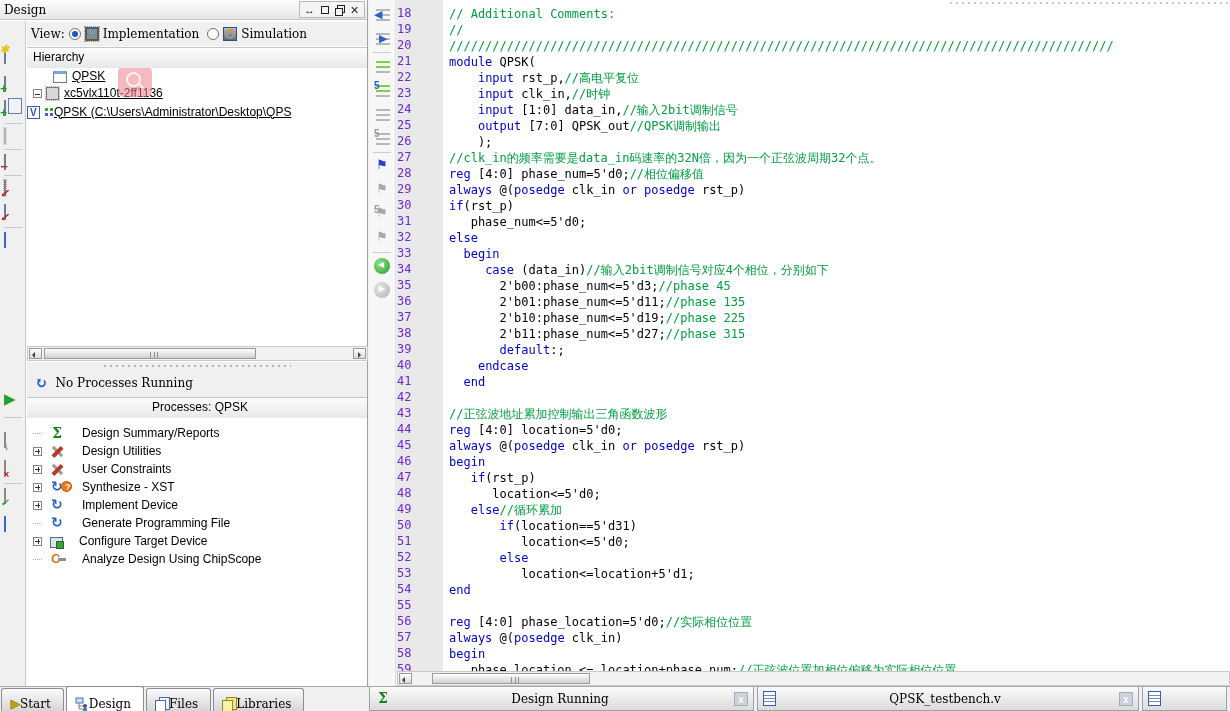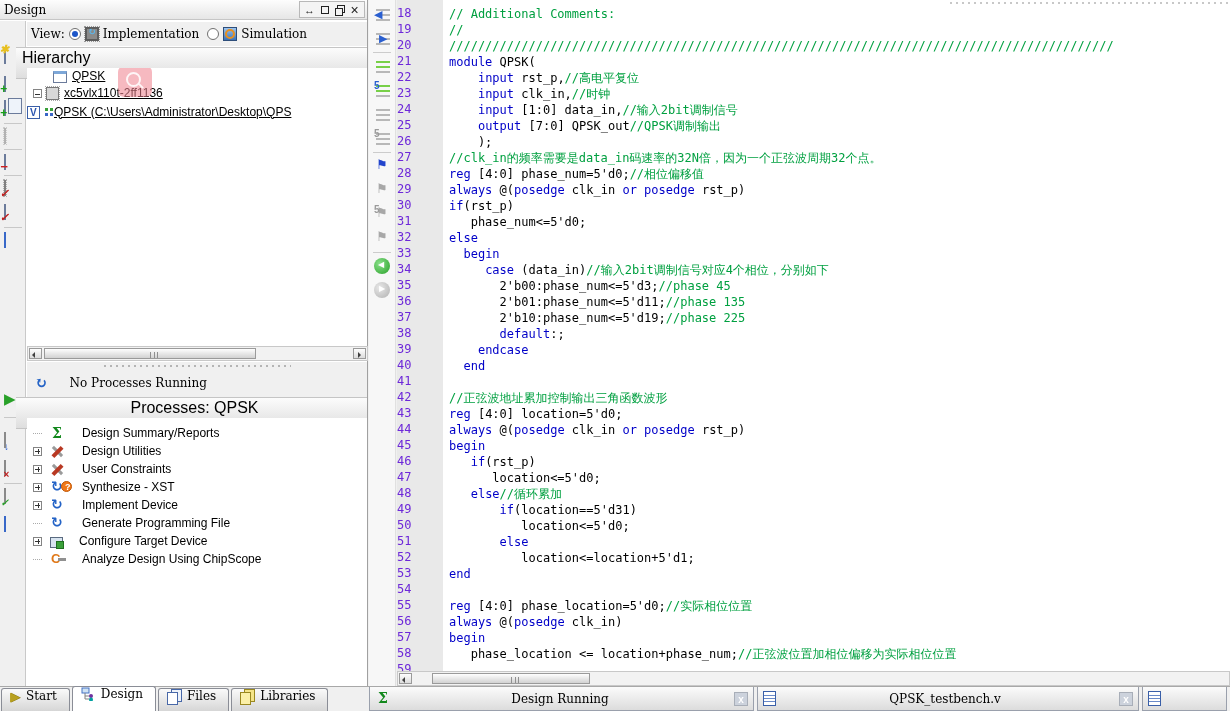--- a/index.html
+++ b/index.html
@@ -44,21 +44,21 @@
 
   .view-row { position:absolute; left:27px; top:22px; right:0; height:24px; display:flex; align-items:center; gap:4px; font-family:"DejaVu Serif",serif; background:#f0f0f0; padding-left:4px; }
   .radio { width:12px; height:12px; border:1px solid #707070; border-radius:50%; background:#fff; position:relative; display:inline-block; }
   .radio.checked::before { content:""; position:absolute; left:2px; top:2px; width:6px; height:6px; border-radius:50%; background:#1c56c8; }
   .impl-icon { width:14px; height:14px; background:#5c5c5c; outline:1px dotted #9a9a9a; position:relative; display:inline-block; }
   .impl-icon::before { content:""; position:absolute; inset:2px; background:#8a8a8a; }
   .impl-icon::after { content:"↻"; position:absolute; left:3px; top:-1px; color:#58b8f0; font-size:10px; font-weight:bold; }
   .isim-icon { width:14px; height:14px; border:1px solid #2d4d7a; background:linear-gradient(#9cc4ee,#3a72b8); position:relative; display:inline-block; }
   .isim-icon::after { content:""; position:absolute; left:1px; bottom:1px; width:6px; height:6px; border:2px solid #e89020; border-radius:50%; }
 
-  .section-header { position:absolute; left:16px; right:0; height:32px; background:linear-gradient(#fcfcfc,#dedede); border-top:1px solid #cscsc5; border-top:1px solid #c5c5c5; border-bottom:1px solid #c5c5c5; line-height:19px; padding-left:6px; font-size:16px; }
+  .section-header { position:absolute; left:27px; right:0; height:32px; background:linear-gradient(#fcfcfc,#dedede); border-top:1px solid #cscsc5; border-top:1px solid #c5c5c5; border-bottom:1px solid #c5c5c5; line-height:19px; padding-left:6px; font-size:12px; }
   .hier-header { top:47px; }
   .tree { position:absolute; left:27px; top:68px; right:0; height:278px; background:#fff; overflow:hidden;text-decoration:underline; }
   .trow { position:relative; height:17px; line-height:17px; white-space:nowrap; overflow:hidden; display:flex; align-items:center; }
   .expander { width:9px; height:9px; border:1px solid #848484; background:#fff; position:relative; flex:none; margin-right:4px; }
   .expander::before { content:""; position:absolute; left:1px; top:3.5px; width:5px; height:1px; background:#333; }
   .expander.plus::after { content:""; position:absolute; left:3.5px; top:1px; width:1px; height:5px; background:#333; }
   .icon-project { width:14px; height:12px; background:#fff; border:1px solid #6b7b9b; border-top:3px solid #7da7d8; flex:none; margin-right:5px; }
   .icon-chip { width:13px; height:13px; background:#d8d8d8; border:1px solid #787878; outline:1px dotted #a8a8a8; flex:none; margin-right:5px; }
   .icon-verilog { position:relative; width:13px; height:13px; background:#fff; border:1px solid #3a5fa8; flex:none; margin-right:14px; }
   .icon-verilog::before { content:"V"; position:absolute; left:2px; top:0px; font:bold 10px "Liberation Sans",sans-serif; color:#2b55b0; }
@@ -72,21 +72,21 @@
   .sb-btn { position:absolute; top:1px; width:13px; height:11px; background:linear-gradient(#fefefe,#dcdcdc); border:1px solid #9a9a9a; }
   .sb-btn::before { content:""; position:absolute; top:3px; border:3px solid transparent; }
   .sb-left { left:1px; } .sb-left::before { left:2px; border-right-color:#404040; border-left-width:0; }
   .sb-right { right:1px; } .sb-right::before { left:4px; border-left-color:#404040; border-right-width:0; }
   .sb-thumb { position:absolute; top:1px; height:11px; background:linear-gradient(#fefefe,#d2d2d2); border:1px solid #9a9a9a; }
   .sb-grip { position:absolute; top:3px; left:50%; width:8px; height:6px; border-left:1px solid #909090; border-right:1px solid #909090; }
   .sb-grip::before { content:""; position:absolute; left:3px; top:0; bottom:0; border-left:1px solid #909090; }
   .hier-scroll { left:27px; top:346px; width:341px; }
   .splitter { position:absolute; left:27px; top:362px; right:0; height:7px; background:#f0f0f0 repeating-linear-gradient(90deg,#b4b4b4 0 2px,transparent 2px 6px) center/55% 2px no-repeat; }
 
-  .status-row { position:absolute; left:27px; top:369px; right:0; height:28px; background:#f0f0f0; display:flex; align-items:center; gap:22px; padding-left:8px; font-family:"DejaVu Serif",serif; }
+  .status-row { position:absolute; left:27px; top:369px; right:0; height:28px; background:#f0f0f0; display:flex; align-items:center; gap:8px; padding-left:8px; font-family:"DejaVu Serif",serif; }
   .g-refresh { color:#2463c6; font-weight:bold; }
   .g-refresh::before { content:"↻"; font-size:15px; }
   .proc-header { top:397px;text-align:center; }
   .ptree { position:absolute; left:27px; top:418px; right:0; height:268px; background:#fff; padding-top:6px; }
   .prow { position:relative; height:18px; display:flex; align-items:center; white-space:nowrap; padding-left:6px; }
   .prow .expander { margin-right:8px; }
   .noexp { width:9px; margin-right:8px; flex:none; border-bottom:1px dotted #aaa; height:1px; }
   .picon { position:relative; width:16px; height:15px; flex:none; margin-right:16px; }
   .pi-sigma::before { content:"Σ"; position:absolute; left:2px; top:-1px; color:#12881c; font:bold 14px "DejaVu Serif",serif; }
   .pi-tools::before { content:""; position:absolute; left:1px; top:6px; width:13px; height:3px; background:#9a9a9a; transform:rotate(45deg); }
@@ -125,21 +125,21 @@
   .ln { height:16px; line-height:16px; padding-right:12px; font:12px "DejaVu Sans Mono",monospace; color:#6d28d9; }
   .code-area { position:absolute; left:46px; top:0; right:0; height:671px; padding:6px 0 0 6px; overflow:hidden; font:12px "DejaVu Sans Mono",monospace; }
   .code-line { height:16px; line-height:16px; white-space:pre; }
   .seg-k { color:var(--keyword); }
   .seg-c { color:var(--comment); }
   .seg-p { color:var(--plain); }
   .editor-scroll { left:0; right:0; top:671px; }
 
   
   .panel-tabs { position:absolute; left:0; top:686px; width:369px; height:25px; background:#f0f0f0; border-top:1px solid #a8a8a8; display:flex; align-items:flex-end; padding-left:1px; }
-  .ptab { position:relative; height:23px; margin-right:2px; display:flex; align-items:flex-start; gap:6px; padding:0 12px 0 8px; border:1px solid #8a8d96; border-bottom:none; border-radius:3px 3px 0 0; background:linear-gradient(#fafafa,#d6d6d6); font-family:"DejaVu Serif",serif; font-size:12px; }
+  .ptab { position:relative; height:23px; margin-right:2px; display:flex; align-items:flex-end; gap:0; padding:0 12px 0 8px; border:1px solid #8a8d96; border-bottom:none; border-radius:3px 3px 0 0; background:linear-gradient(#fafafa,#d6d6d6); font-family:"DejaVu Serif",serif; font-size:12px; }
   .ptab.active { background:#fff; height:25px; margin-top:-2px; z-index:2; }
   .ti-start::before { content:"▶"; color:#b8a020; font-size:13px; text-shadow:1px 0 #8a7810; }
   .ti-files { position:relative; width:14px; height:14px; }
   .ti-files::before { content:""; position:absolute; left:4px; top:0; width:9px; height:11px; background:#eef3fa; border:1px solid #4868a8; }
   .ti-files::after { content:""; position:absolute; left:0; top:3px; width:9px; height:11px; background:#fff; border:1px solid #4868a8; }
   .ti-libs::before { background:#f4e488 !important; border-color:#9a8820 !important; }
   .ti-libs::after { background:#fbf0a8 !important; border-color:#9a8820 !important; }
 
   .doc-tabs { position:absolute; left:369px; top:686px; right:0; height:25px; background:#f0f0f0; border-top:1px solid #a8a8a8; display:flex; }
   .dtab { position:relative; height:24px; border:1px solid #9aa0ac; border-top:none; background:linear-gradient(#fbfbfb,#dcdcdc); display:flex; align-items:center; margin-right:3px; }
@@ -360,20 +360,21 @@
         <div class="code-line"><span class="seg-k">reg</span><span class="seg-p"> [4:0] phase_num=5'd0;</span><span class="seg-c">//相位偏移值</span></div>
         <div class="code-line"><span class="seg-k">always</span><span class="seg-p"> @(</span><span class="seg-k">posedge</span><span class="seg-p"> clk_in </span><span class="seg-k">or</span><span class="seg-p"> </span><span class="seg-k">posedge</span><span class="seg-p"> rst_p)</span></div>
         <div class="code-line"><span class="seg-k">if</span><span class="seg-p">(rst_p)</span></div>
         <div class="code-line"><span class="seg-p">   phase_num&lt;=5'd0;</span></div>
         <div class="code-line"><span class="seg-k">else</span></div>
         <div class="code-line"><span class="seg-p">  </span><span class="seg-k">begin</span></div>
         <div class="code-line"><span class="seg-p">     </span><span class="seg-k">case</span><span class="seg-p"> (data_in)</span><span class="seg-c">//输入2bit调制信号对应4个相位，分别如下</span></div>
         <div class="code-line"><span class="seg-p">       2'b00:phase_num&lt;=5'd3;</span><span class="seg-c">//phase 45</span></div>
         <div class="code-line"><span class="seg-p">       2'b01:phase_num&lt;=5'd11;</span><span class="seg-c">//phase 135</span></div>
         <div class="code-line"><span class="seg-p">       2'b10:phase_num&lt;=5'd19;</span><span class="seg-c">//phase 225</span></div>
+        <div class="code-line"><span class="seg-p">       2'b11:phase_num&lt;=5'd27;</span><span class="seg-c">//phase 315</span></div>
         <div class="code-line"><span class="seg-p">       </span><span class="seg-k">default</span><span class="seg-p">:;</span></div>
         <div class="code-line"><span class="seg-p">    </span><span class="seg-k">endcase</span></div>
         <div class="code-line"><span class="seg-p">  </span><span class="seg-k">end</span></div>
         <div class="code-line"></div>
         <div class="code-line"><span class="seg-c">//正弦波地址累加控制输出三角函数波形</span></div>
         <div class="code-line"><span class="seg-k">reg</span><span class="seg-p"> [4:0] location=5'd0;</span></div>
         <div class="code-line"><span class="seg-k">always</span><span class="seg-p"> @(</span><span class="seg-k">posedge</span><span class="seg-p"> clk_in </span><span class="seg-k">or</span><span class="seg-p"> </span><span class="seg-k">posedge</span><span class="seg-p"> rst_p)</span></div>
         <div class="code-line"><span class="seg-k">begin</span></div>
         <div class="code-line"><span class="seg-p">   </span><span class="seg-k">if</span><span class="seg-p">(rst_p)</span></div>
         <div class="code-line"><span class="seg-p">      location&lt;=5'd0;</span></div>

